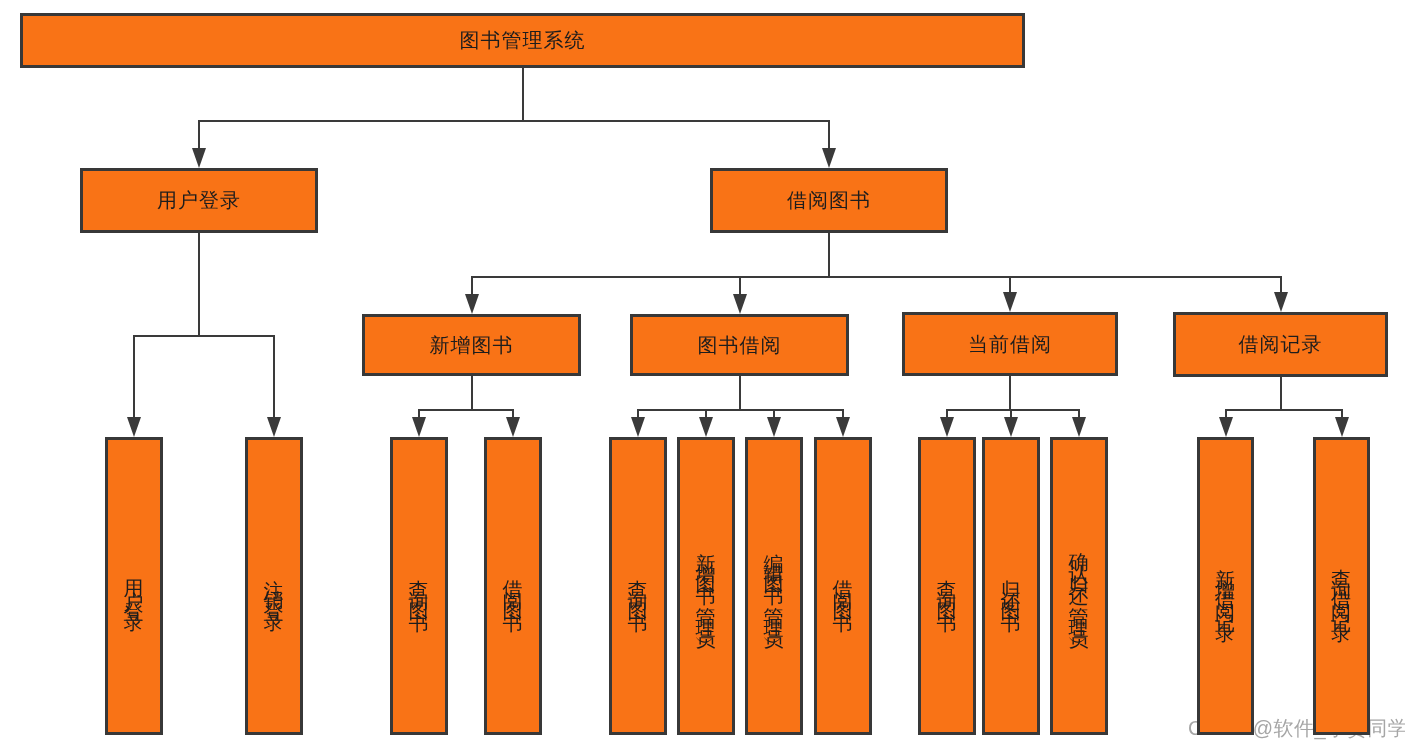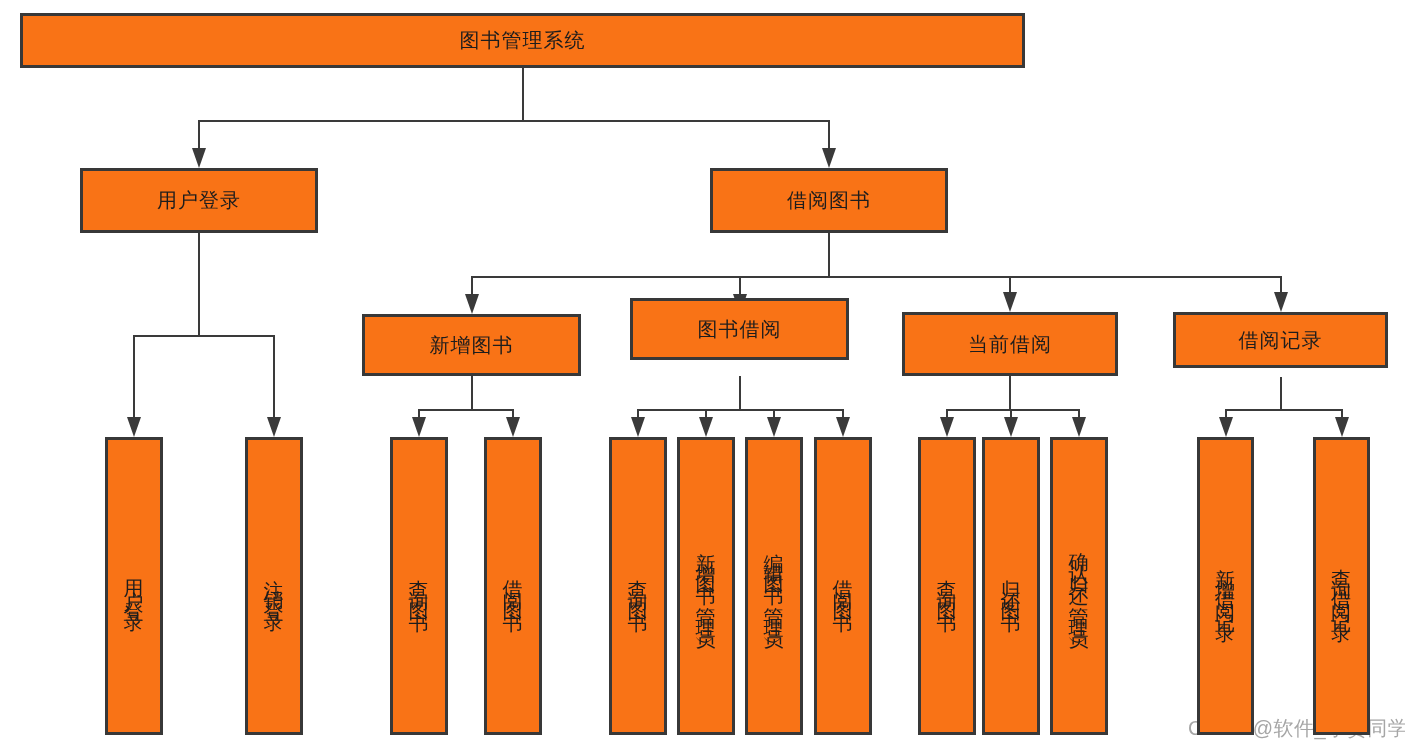--- a/index.html
+++ b/index.html
@@ -122,27 +122,27 @@
     </div>
     <div class="node h" style="left: 80px; top: 168px; width: 238px; height: 65px;">
       <span class="lbl">用户登录</span>
     </div>
     <div class="node h" style="left: 710px; top: 168px; width: 238px; height: 65px;">
       <span class="lbl">借阅图书</span>
     </div>
     <div class="node h" style="left: 362px; top: 314px; width: 219px; height: 62px;">
       <span class="lbl">新增图书</span>
     </div>
-    <div class="node h" style="left: 630px; top: 298px; width: 219px; height: 62px;">
+    <div class="node h" style="left: 630px; top: 314px; width: 219px; height: 62px;">
       <span class="lbl">图书借阅</span>
     </div>
     <div class="node h" style="left: 902px; top: 312px; width: 216px; height: 64px; justify-content: center;">
       <span class="lbl">当前借阅</span>
     </div>
-    <div class="node h" style="left: 1173px; top: 312px; width: 215px; height: 56px;">
+    <div class="node h" style="left: 1173px; top: 312px; width: 215px; height: 65px;">
       <span class="lbl">借阅记录</span>
     </div>
     <div class="node v" style="left: 105px; top: 437px; width: 58px; height: 298px;">
       <span class="lbl">用户登录</span>
     </div>
     <div class="node v" style="left: 245px; top: 437px; width: 58px; height: 298px;">
       <span class="lbl">注销登录</span>
     </div>
     <div class="node v" style="left: 390px; top: 437px; width: 58px; height: 298px;">
       <span class="lbl">查询图书</span>

